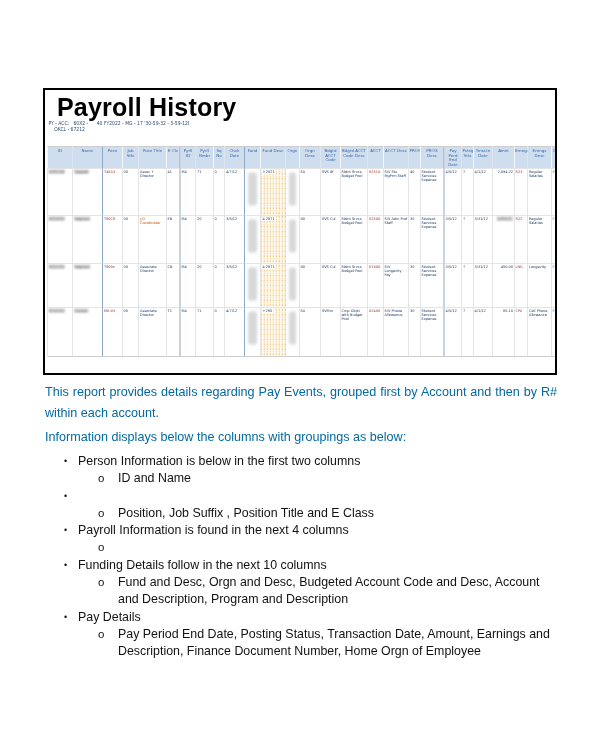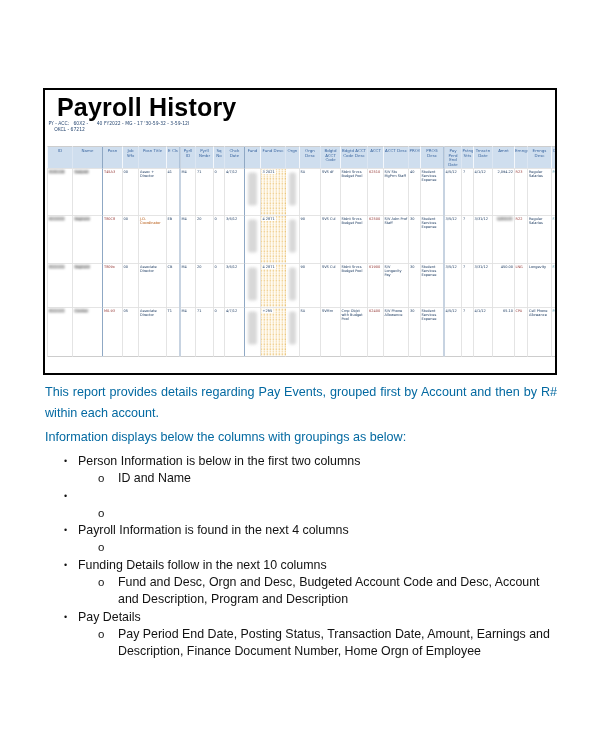--- a/index.html
+++ b/index.html
@@ -256,20 +256,21 @@
   </div>
   <div class="li l2">
     <span class="mk">o</span>
     <span class="tx">ID and Name</span>
   </div>
   <div class="li l1">
     <span class="mk">•</span>
   </div>
   <div class="li l2">
     <span class="mk">o</span>
+    <span class="tx">Position, Job Suffix , Position Title and E Class</span>
   </div>
   <div class="li l1">
     <span class="mk">•</span>
     <span class="tx">Payroll Information is found in the next 4 columns</span>
   </div>
   <div class="li l2">
     <span class="mk">o</span>
   </div>
   <div class="li l1">
     <span class="mk">•</span>

